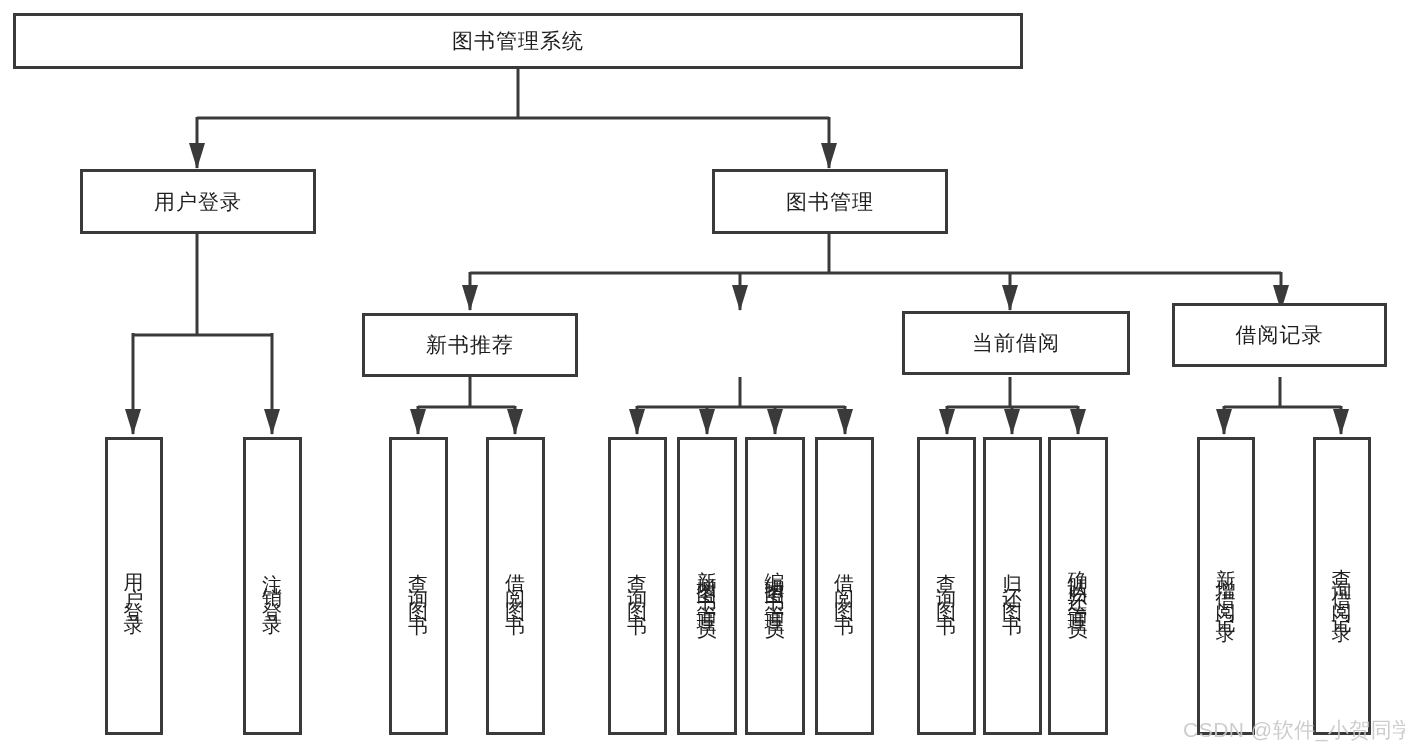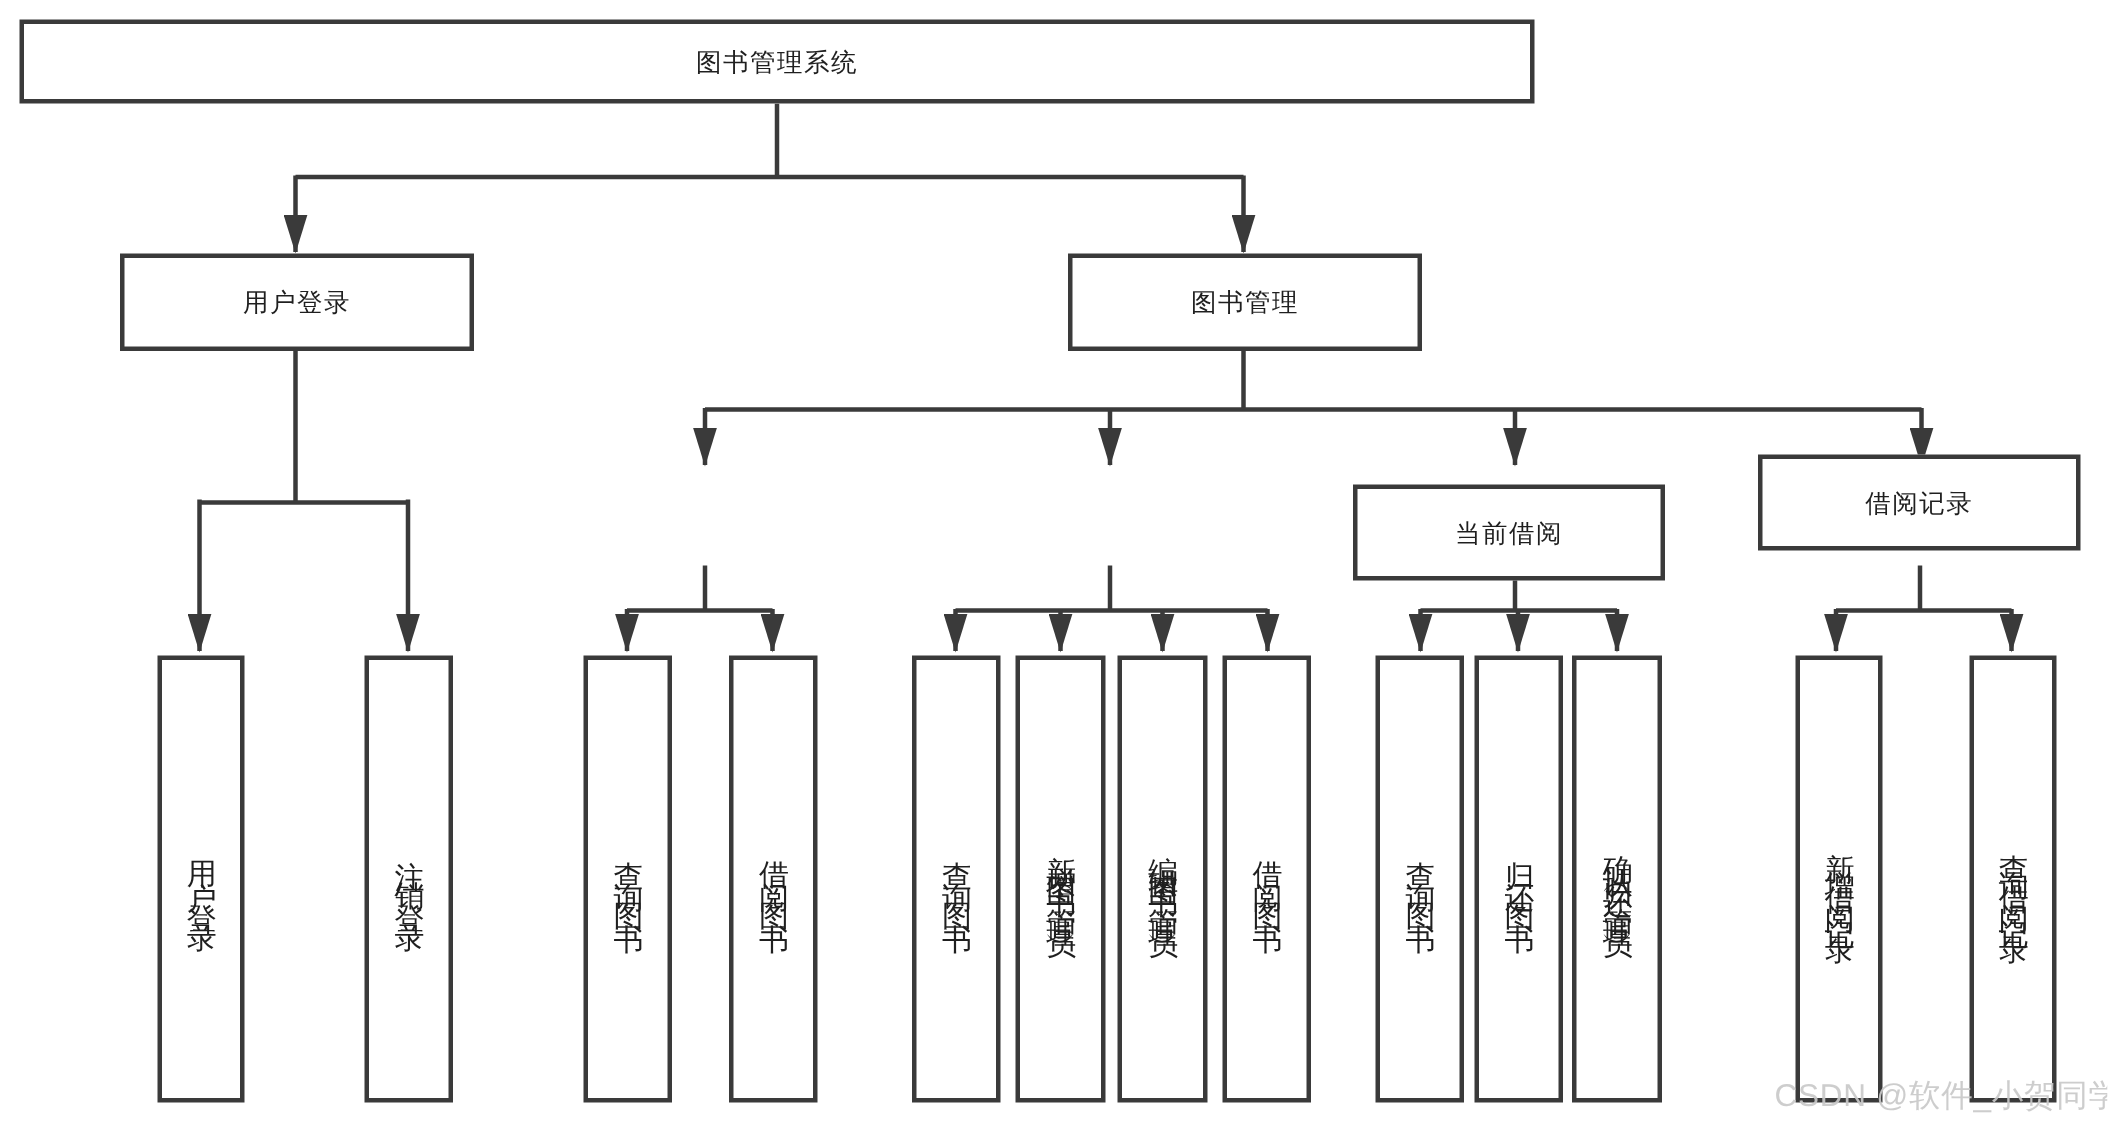--- a/index.html
+++ b/index.html
@@ -21,21 +21,21 @@
     position: absolute;
     background: #ffffff;
     border: 3px solid #3a3a3a;
     box-sizing: border-box;
     display: flex;
     align-items: center;
     justify-content: center;
     color: #1f1f1f;
     z-index: 2;
   }
-  .node.h { font-size: 17px; letter-spacing: 1px; }
+  .node.h { font-size: 21px; letter-spacing: 1px; }
   .node.v { font-size: 20px; }
   .node.v span {
     writing-mode: vertical-rl;
     text-orientation: mixed;
     line-height: 1;
     white-space: nowrap;
   }
   .ls-lg span { letter-spacing: 14px; }
   .ls-md span { letter-spacing: 11px; }
   .ls-sm span { letter-spacing: 7px; }
@@ -103,21 +103,22 @@
       <path d="M1224 406 V434" marker-end="url(#arw)"></path>
       <path d="M1341 406 V434" marker-end="url(#arw)"></path>
     </g>
   </svg>
 
   <div class="node h" style="left:13px; top:13px; width:1010px; height:56px;">图书管理系统</div>
 
   <div class="node h" style="left:80px; top:169px; width:236px; height:65px;">用户登录</div>
   <div class="node h" style="left:712px; top:169px; width:236px; height:65px;">图书管理</div>
 
-  <div class="node h" style="left:902px; top:323px; width:208px; height:64px;">当前借阅</div>
+  <div class="node h" style="left:362px; top:313px; width:216px; height:64px;">新书推荐</div>
+  <div class="node h" style="left:902px; top:311px; width:228px; height:64px;">当前借阅</div>
   <div class="node h" style="left:1172px; top:303px; width:215px; height:64px;">借阅记录</div>
 
   <div class="node v ls-lg" style="left:105px; top:437px; width:58px; height:298px;">
     <span>用户登录</span>
   </div>
   <div class="node v ls-lg" style="left:243px; top:437px; width:59px; height:298px;">
     <span>注销登录</span>
   </div>
 
   <div class="node v ls-lg" style="left:389px; top:437px; width:59px; height:298px;">

